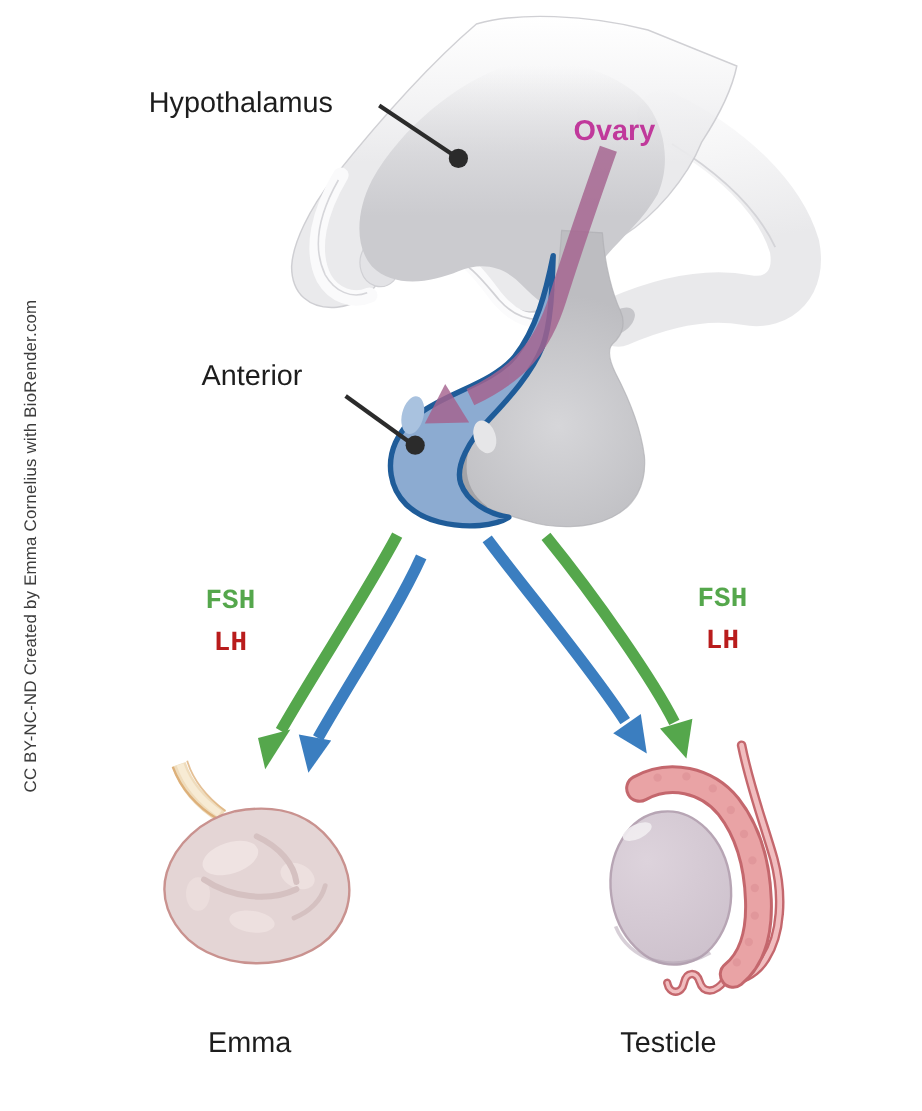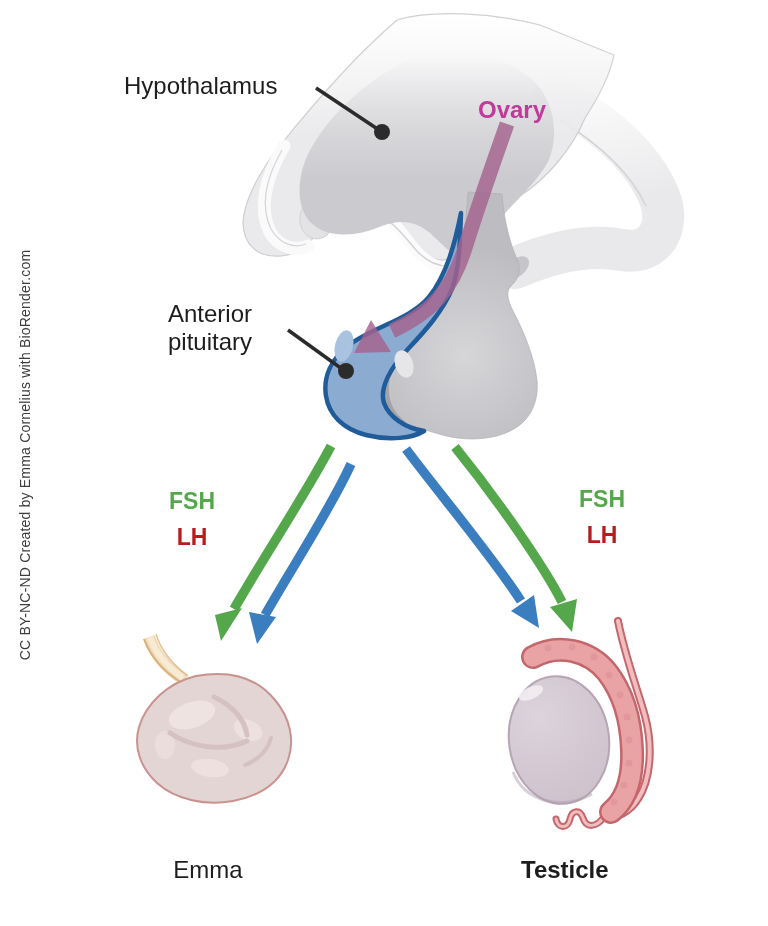--- a/index.html
+++ b/index.html
@@ -5,27 +5,27 @@
   html,body{margin:0;padding:0;background:#ffffff;}
   .canvas{
     position:relative;width:768px;height:926px;background:#ffffff;
     font-family:"Liberation Sans","DejaVu Sans",sans-serif;overflow:hidden;
   }
   .art{position:absolute;left:0;top:0;}
   .lbl{position:absolute;color:#1d1d1d;font-size:24px;line-height:1.15;}
   .lbl-hypothalamus{left:124px;top:72px;white-space:nowrap;}
   .lbl-gnrh{left:472px;top:96px;width:80px;text-align:center;font-weight:bold;color:#c0399b;}
   .lbl-anterior{left:168px;top:300px;width:116px;line-height:28px;}
-  .hormone-pair{position:absolute;width:78px;text-align:center;font-weight:bold;font-size:23px;}
+  .hormone-pair{position:absolute;width:78px;text-align:center;font-weight:bold;font-size:23px;font-family:Liberation Mono, monospace;}
   .hp-left{left:153px;top:488px;}
   .hp-right{left:563px;top:486px;}
   .fsh{color:#55a74c;}
   .lh{color:#b91c1c;margin-top:9px;}
   .lbl-ovary{left:156px;top:856px;width:104px;text-align:center;}
-  .lbl-testicle{left:521px;top:856px;width:104px;text-align:left;font-weight:bold;}
+  .lbl-testicle{left:493px;top:856px;width:104px;text-align:right;}
   .attribution{
     position:absolute;left:-185px;top:447px;width:420px;text-align:center;
     transform:rotate(-90deg);color:#3c3c3c;font-size:14px;letter-spacing:.2px;
   }
 </style>
 </head>
 <body>
 
 <div class="canvas">
 
@@ -190,21 +190,20 @@
       <ellipse cx="531" cy="693" rx="13" ry="6" transform="rotate(-25 531 693)" fill="#f1edf1" opacity=".9"></ellipse>
     </g>
   </svg>
 
   <div class="lbl lbl-hypothalamus">Hypothalamus</div>
 
   <div class="lbl lbl-gnrh">Ovary</div>
 
   <div class="lbl lbl-anterior">
     <div>Anterior</div>
-    <div>pituitary</div>
   </div>
 
   <div class="hormone-pair hp-left">
     <div class="fsh">FSH</div>
     <div class="lh">LH</div>
   </div>
 
   <div class="hormone-pair hp-right">
     <div class="fsh">FSH</div>
     <div class="lh">LH</div>

